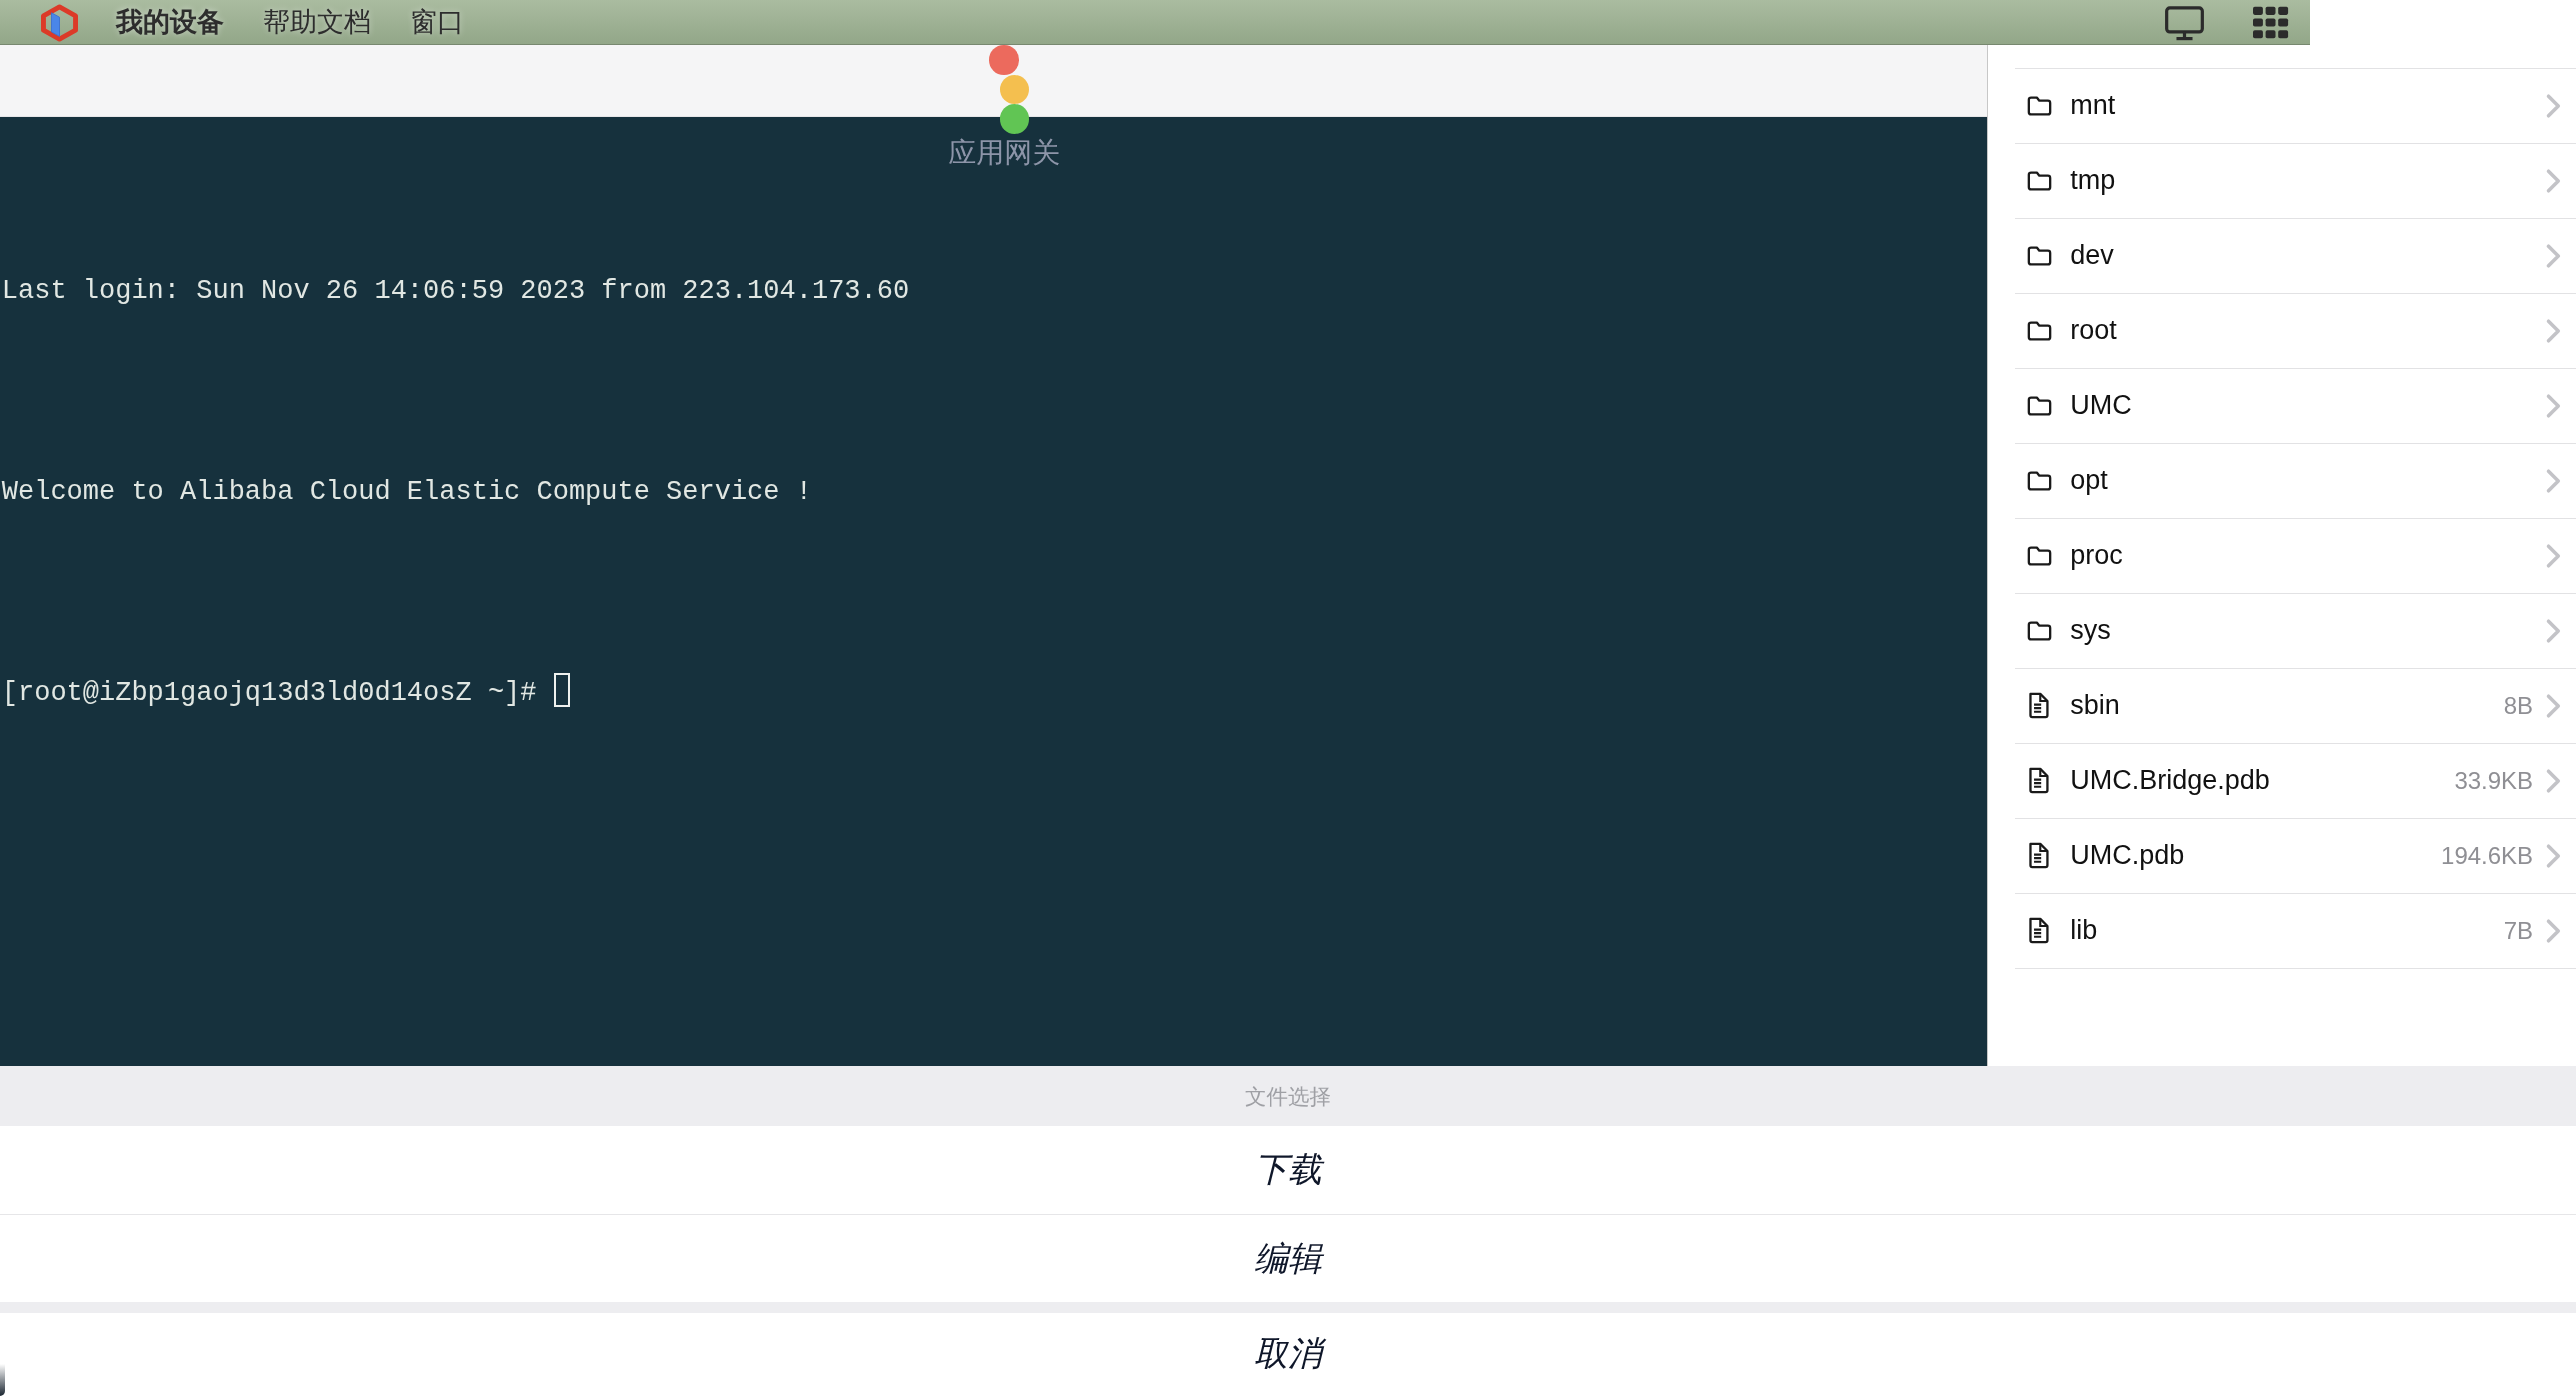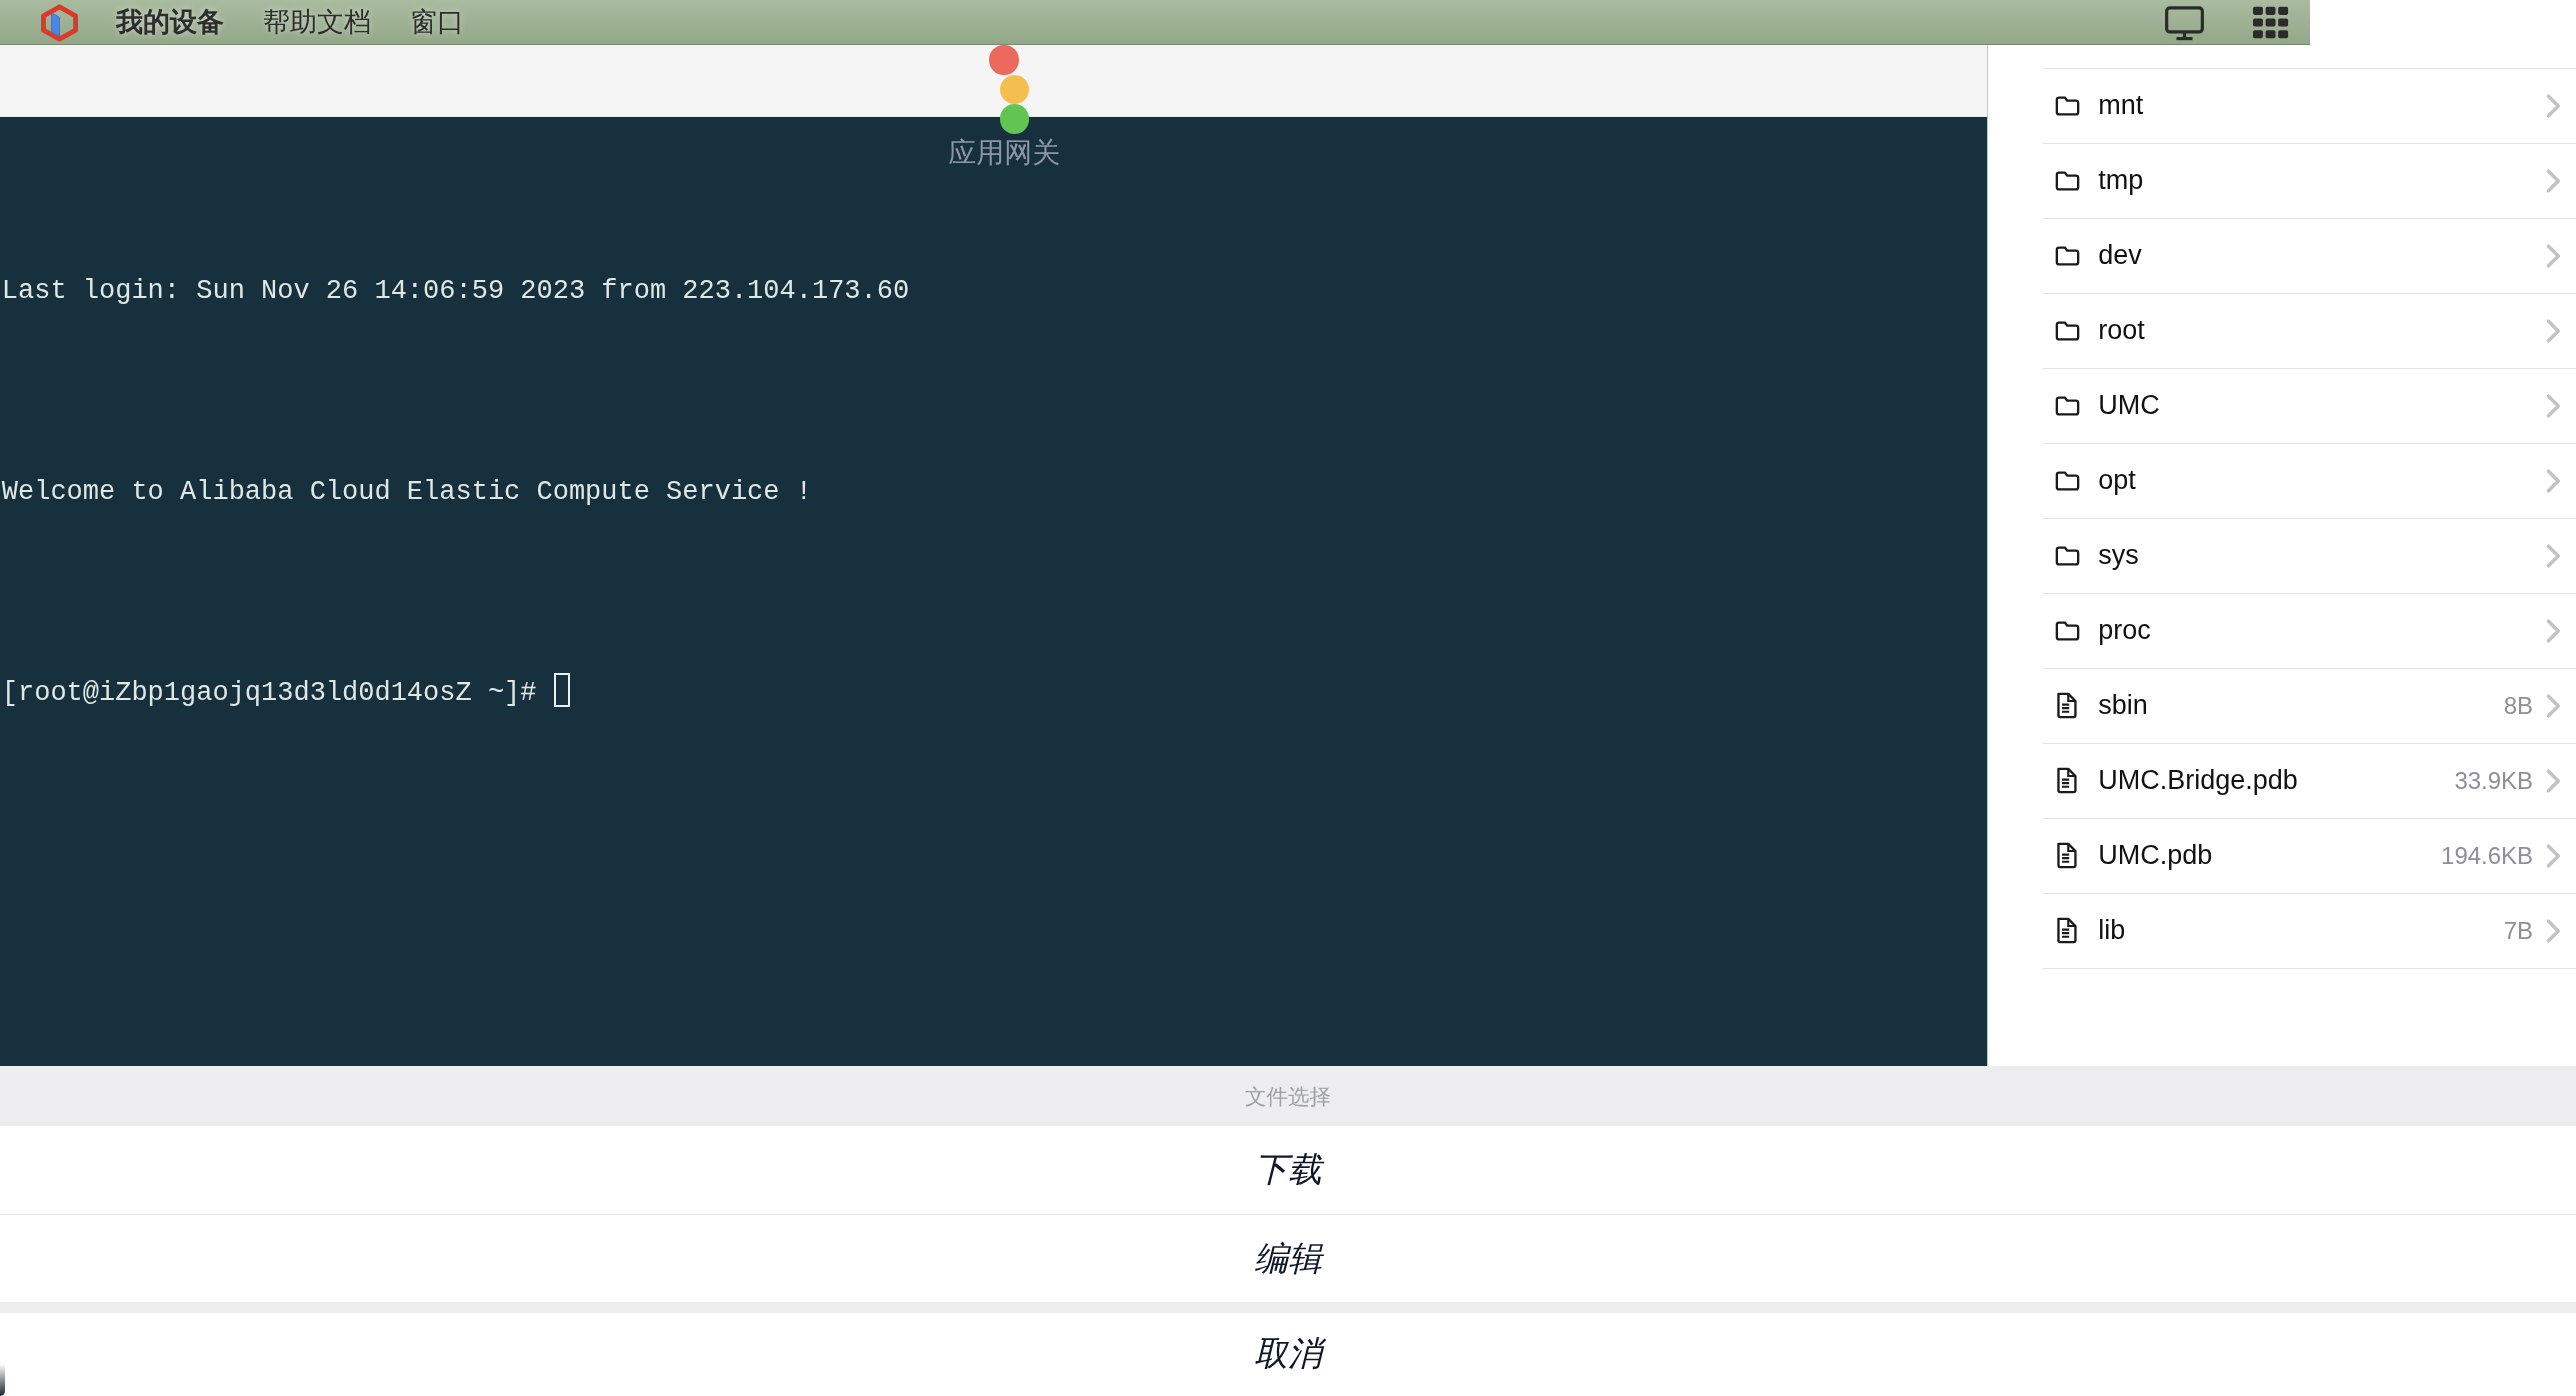--- a/index.html
+++ b/index.html
@@ -52,21 +52,21 @@
     font-size:27px;line-height:67px;padding:7.2px 0 0 1.8px;white-space:pre;
   }
   .cursor{
     display:inline-block;width:16px;height:34px;border:2.7px solid #eef1ee;
     vertical-align:-7.2px;margin-left:1.8px;background:transparent;
   }
 
   
   .sidebar{
     position:absolute;left:1987px;top:45px;width:589px;height:1021px;background:#fff;
-    border-left:0.9px solid rgba(0,0,0,.22);overflow:hidden;padding-left:28px;
+    border-left:0.9px solid rgba(0,0,0,.22);overflow:hidden;
   }
   .sidebar-top-spacer{height:23px;}
   .file-row{
     height:75px;display:flex;align-items:center;position:relative;
     padding:0 12.5px 0 38px;cursor:pointer;
   }
   .file-row::before{
     content:"";position:absolute;left:27px;right:0;top:0;border-top:0.9px solid var(--separator);
   }
   .ficon{width:30px;display:flex;align-items:center;flex:0 0 auto;margin-right:14.3px;}
@@ -230,35 +230,35 @@
     <polyline points="5,7 16,18 5,29" fill="none" stroke="var(--chevron)" stroke-width="4" stroke-linecap="round" stroke-linejoin="round"></polyline>
   </svg>
 </span>
       </div>
       <div class="file-row">
         <span class="ficon">
   <svg width="27" height="24" viewBox="0 0 30 27">
     <path d="M3 9 V6.5 Q3 4 5.5 4 H12 L14.8 7.5 H24.5 Q27 7.5 27 10 V20.5 Q27 23 24.5 23 H5.5 Q3 23 3 20.5 Z" fill="none" stroke="#1a1a1a" stroke-width="2.6" stroke-linejoin="round"></path>
   </svg>
 </span>
+        <span class="fname">proc</span>
+        <span class="fsize"></span>
+        <span class="chev">
+  <svg width="19.7" height="32" viewBox="0 0 22 36">
+    <polyline points="5,7 16,18 5,29" fill="none" stroke="var(--chevron)" stroke-width="4" stroke-linecap="round" stroke-linejoin="round"></polyline>
+  </svg>
+</span>
+      </div>
+      <div class="file-row">
+        <span class="ficon">
+  <svg width="27" height="24" viewBox="0 0 30 27">
+    <path d="M3 9 V6.5 Q3 4 5.5 4 H12 L14.8 7.5 H24.5 Q27 7.5 27 10 V20.5 Q27 23 24.5 23 H5.5 Q3 23 3 20.5 Z" fill="none" stroke="#1a1a1a" stroke-width="2.6" stroke-linejoin="round"></path>
+  </svg>
+</span>
         <span class="fname">sys</span>
-        <span class="fsize"></span>
-        <span class="chev">
-  <svg width="19.7" height="32" viewBox="0 0 22 36">
-    <polyline points="5,7 16,18 5,29" fill="none" stroke="var(--chevron)" stroke-width="4" stroke-linecap="round" stroke-linejoin="round"></polyline>
-  </svg>
-</span>
-      </div>
-      <div class="file-row">
-        <span class="ficon">
-  <svg width="27" height="24" viewBox="0 0 30 27">
-    <path d="M3 9 V6.5 Q3 4 5.5 4 H12 L14.8 7.5 H24.5 Q27 7.5 27 10 V20.5 Q27 23 24.5 23 H5.5 Q3 23 3 20.5 Z" fill="none" stroke="#1a1a1a" stroke-width="2.6" stroke-linejoin="round"></path>
-  </svg>
-</span>
-        <span class="fname">proc</span>
         <span class="fsize"></span>
         <span class="chev">
   <svg width="19.7" height="32" viewBox="0 0 22 36">
     <polyline points="5,7 16,18 5,29" fill="none" stroke="var(--chevron)" stroke-width="4" stroke-linecap="round" stroke-linejoin="round"></polyline>
   </svg>
 </span>
       </div>
       <div class="file-row">
         <span class="ficon">
   <svg width="25" height="29" viewBox="0 0 28 32">

